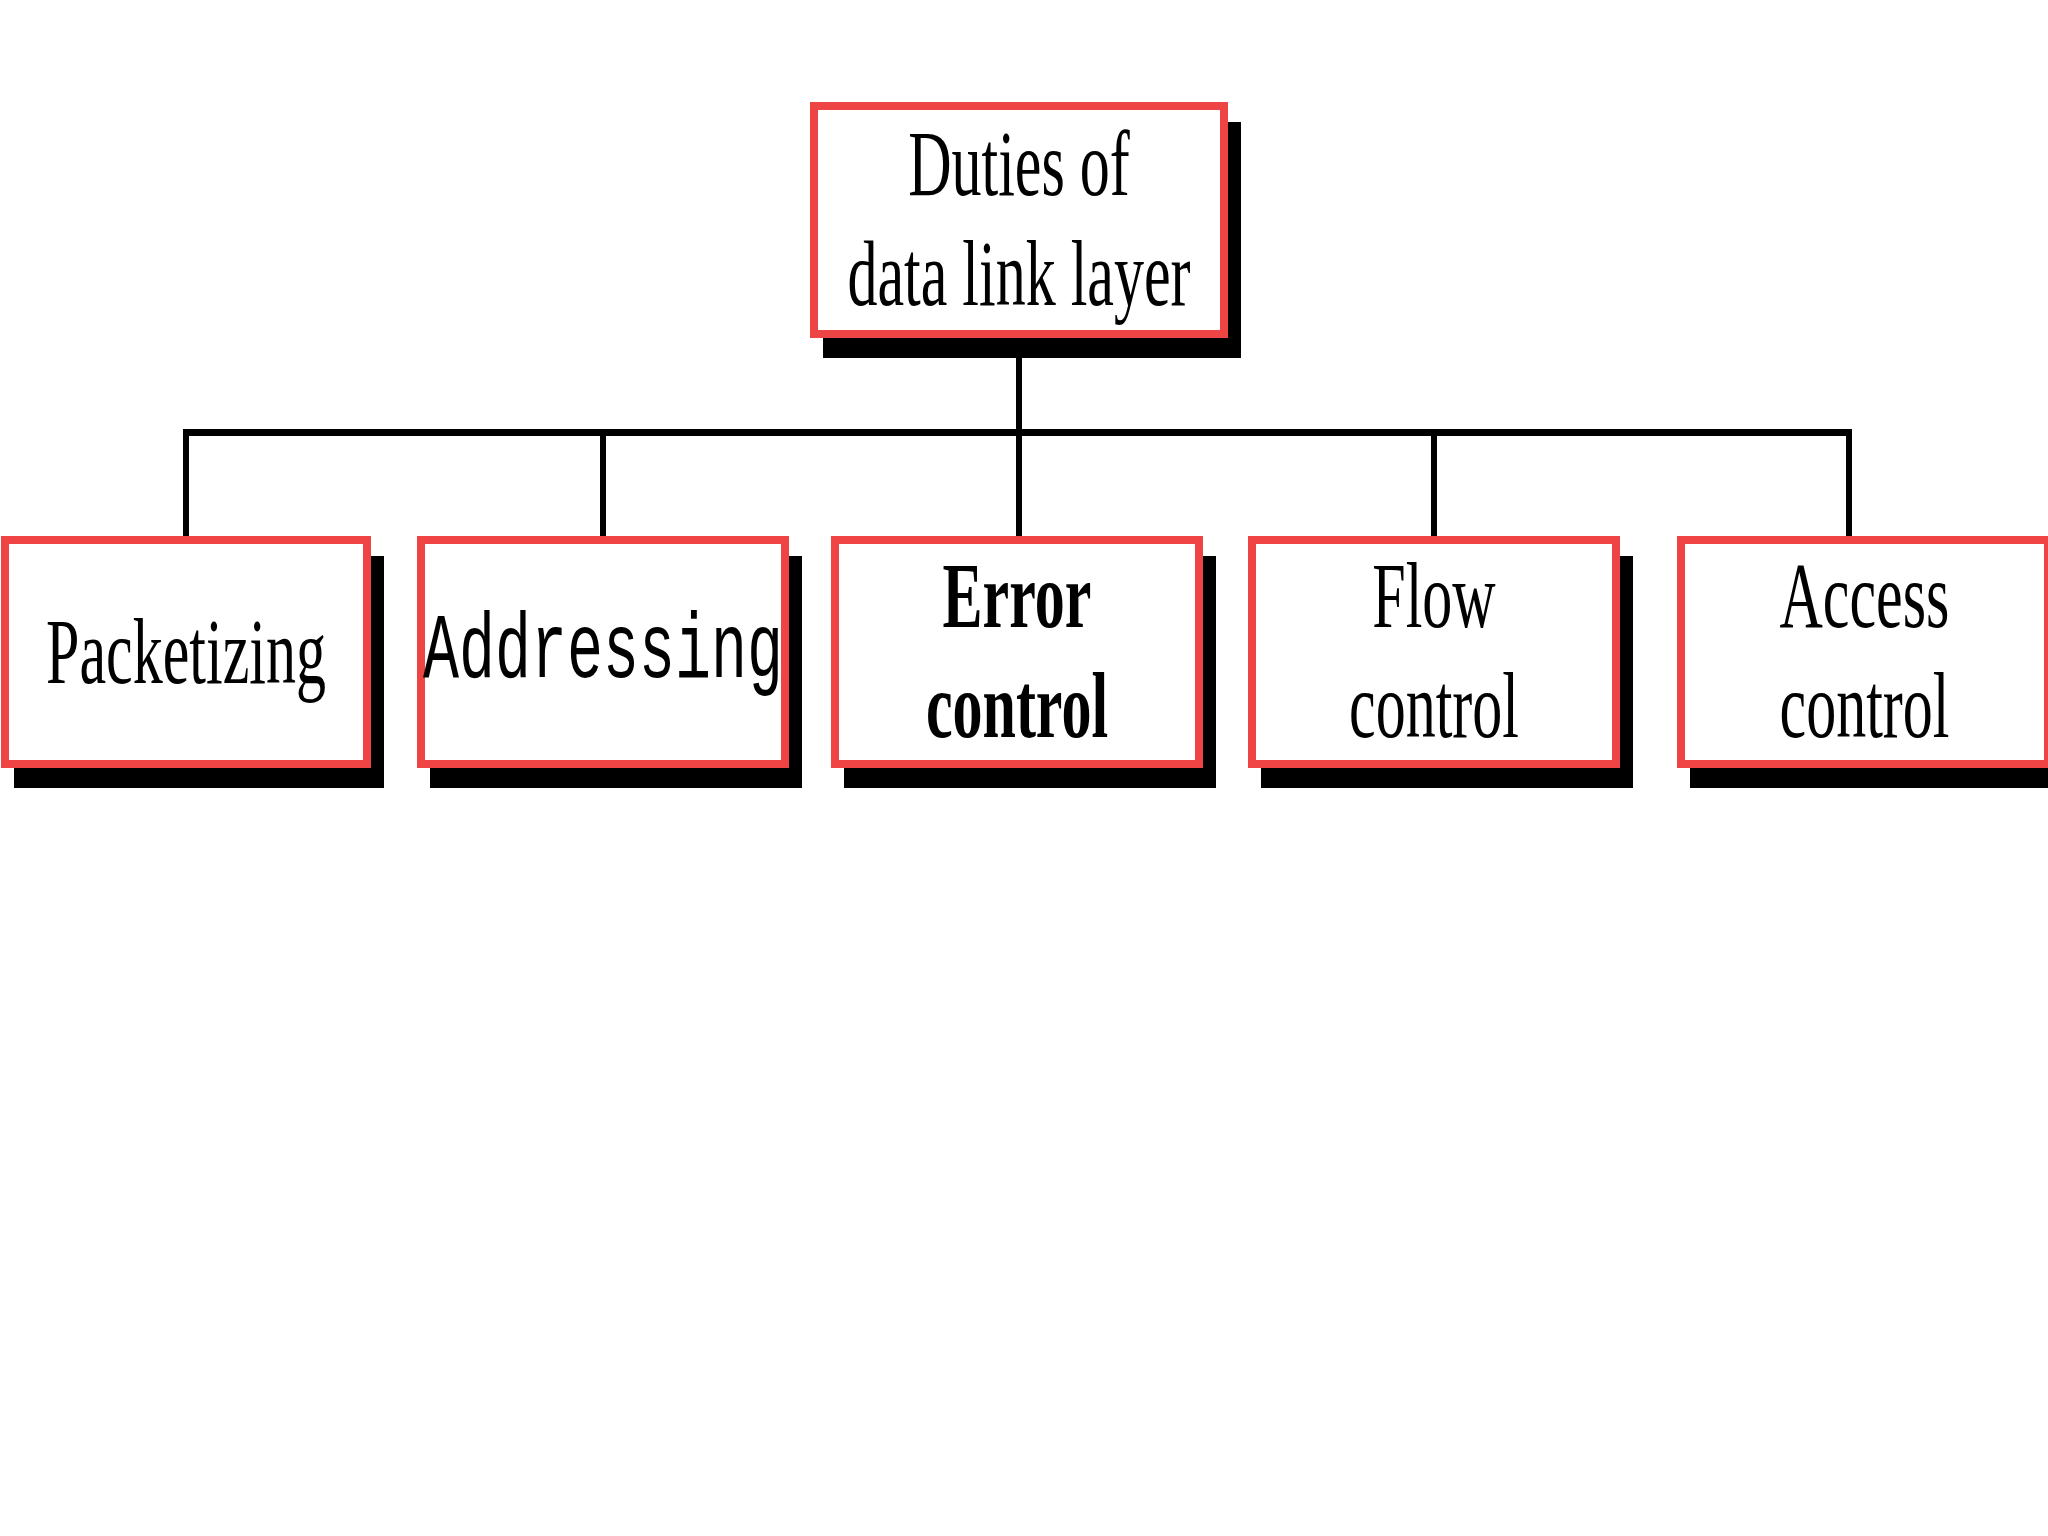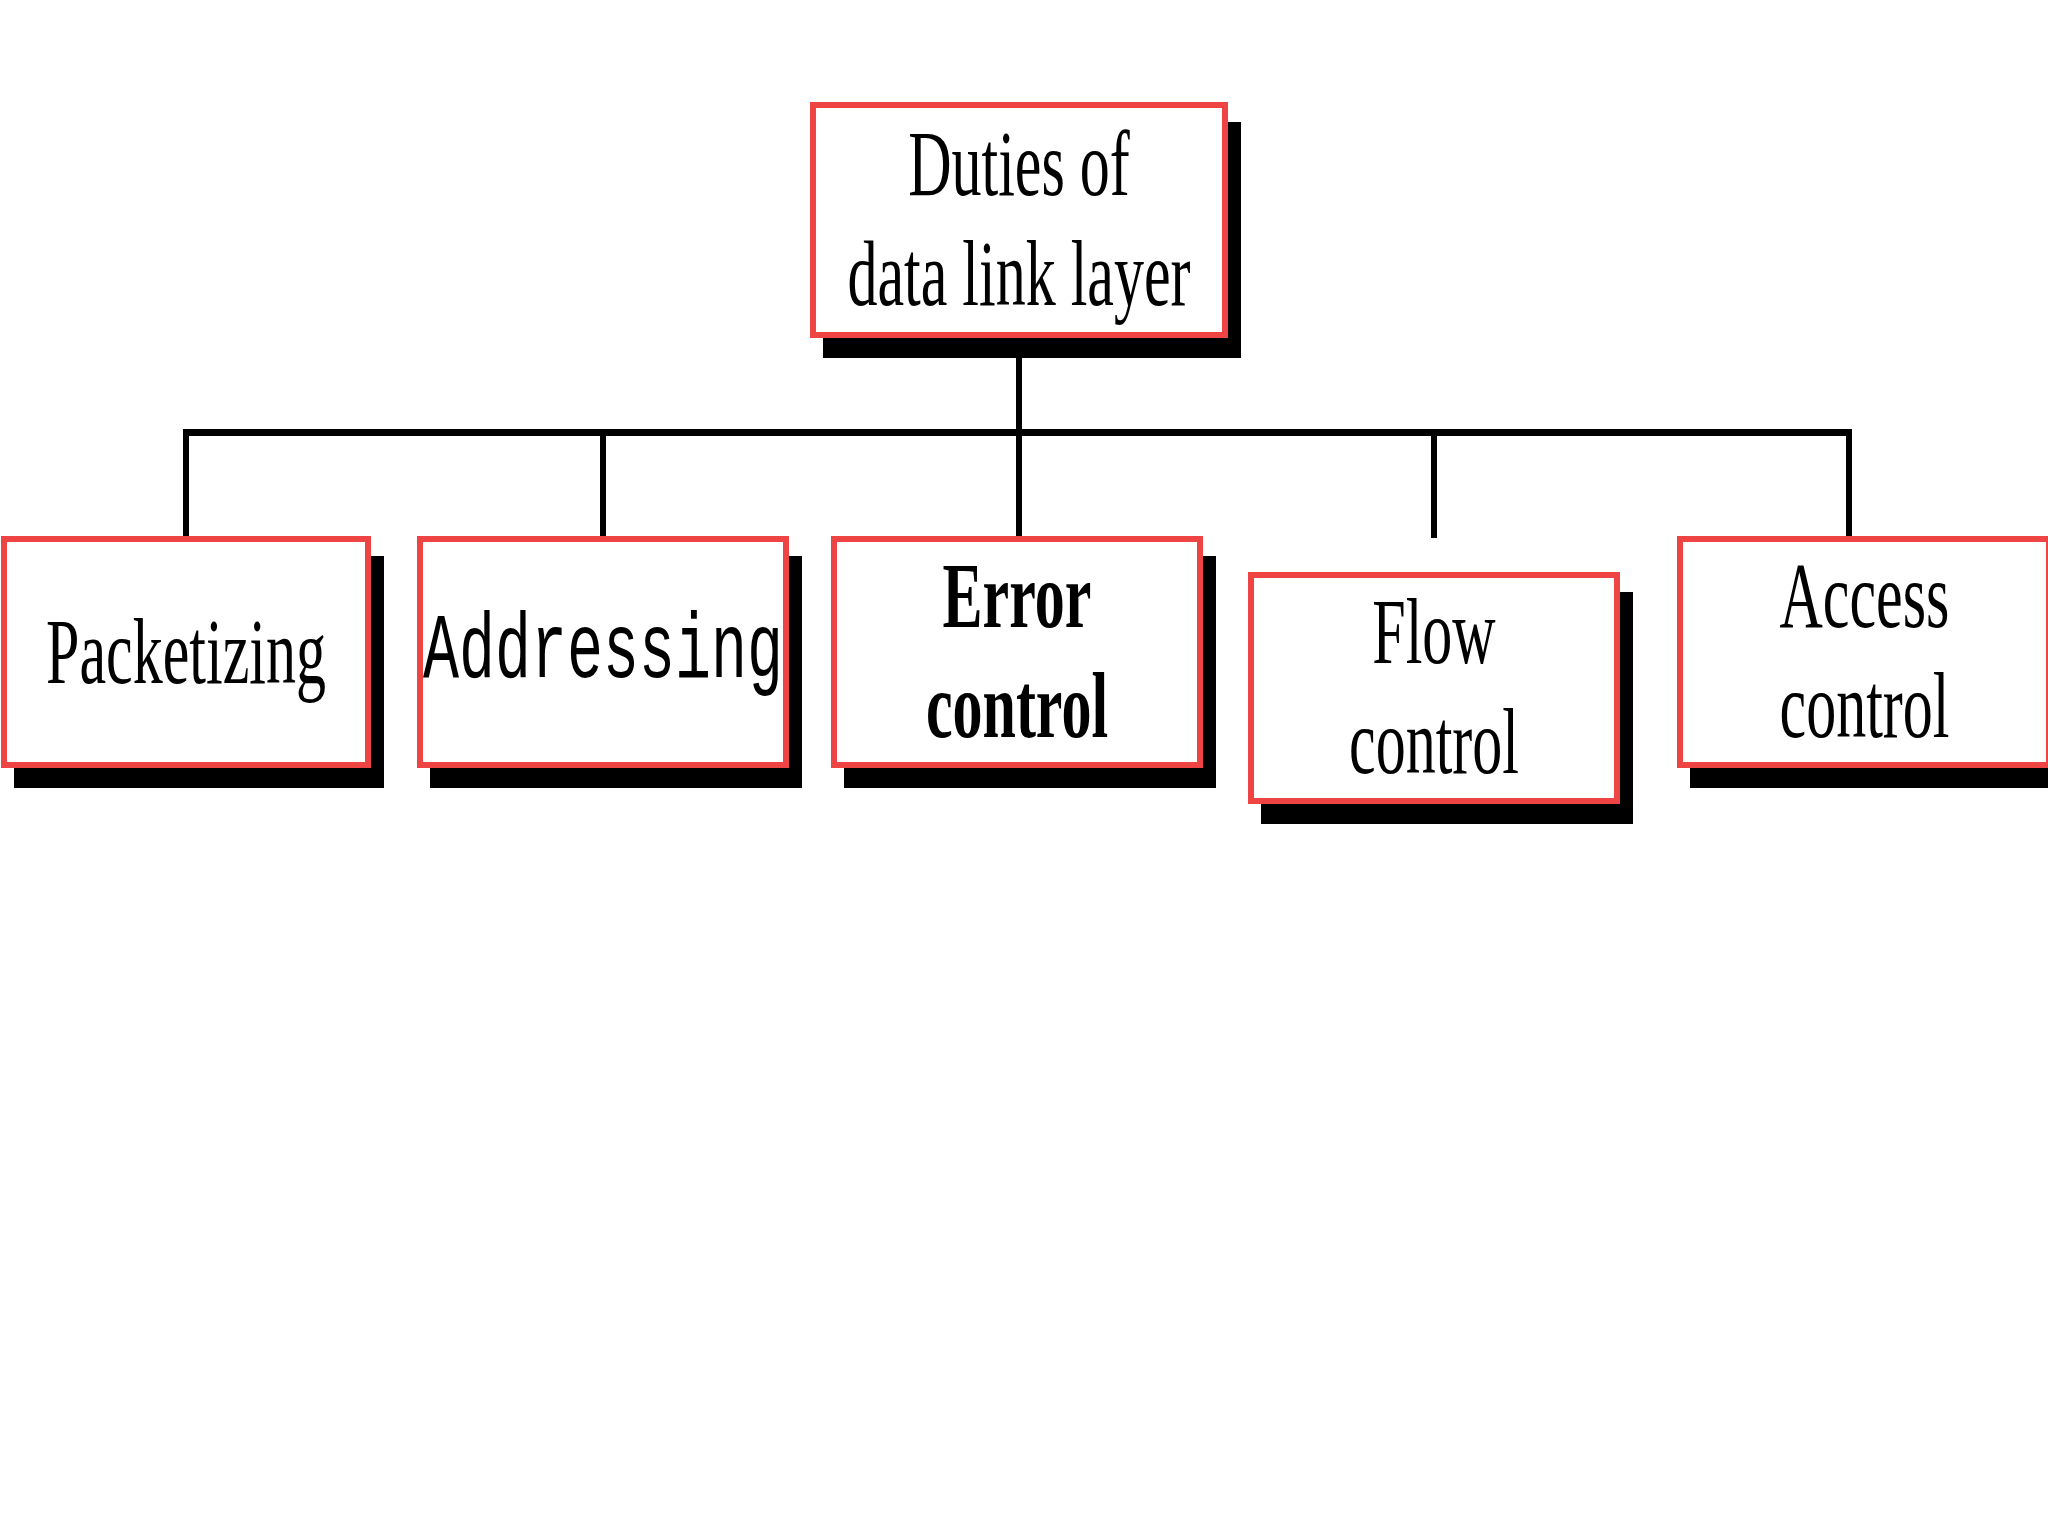--- a/index.html
+++ b/index.html
@@ -17,21 +17,21 @@
   }
   .connector {
     position: absolute;
     background: #000000;
     z-index: 1;
   }
   .box {
     position: absolute;
     box-sizing: border-box;
     background: #ffffff;
-    border: 6px solid #ef4444;
+    border: 8px solid #ef4444;
     box-shadow: 13px 20px 0 0 #000000;
     display: flex;
     align-items: center;
     justify-content: center;
     text-align: center;
     z-index: 2;
   }
   .box .label {
     display: block;
     color: #000000;
@@ -44,21 +44,21 @@
   .box .line {
     display: block;
   }
   
   .box.root   { left: 810px;  top: 102px; width: 418px; height: 236px; }
   
   .box.child  { top: 536px; height: 232px; }
   .box.c0 { left: 1px;    width: 370px; }
   .box.c1 { left: 417px;  width: 372px; font-family: Liberation Mono, monospace; }
   .box.c2 { left: 831px;  width: 372px; font-weight: bold; }
-  .box.c3 { left: 1248px; width: 372px; margin-top: 36px; }
+  .box.c3 { left: 1248px; width: 372px; }
   .box.c4 { left: 1663px; width: 375px; margin-left: 14px; }
   
   .stem      { left: 1016px; top: 330px; width: 6px;    height: 106px; }
   .hbar      { left: 183px;  top: 429px; width: 1669px; height: 7px;   }
   .drop      { top: 432px; width: 6px; height: 106px; }
   .drop.d0   { left: 183px;  }
   .drop.d1   { left: 600px;  }
   .drop.d2   { left: 1016px; }
   .drop.d3   { left: 1431px; }
   .drop.d4   { left: 1846px; }

